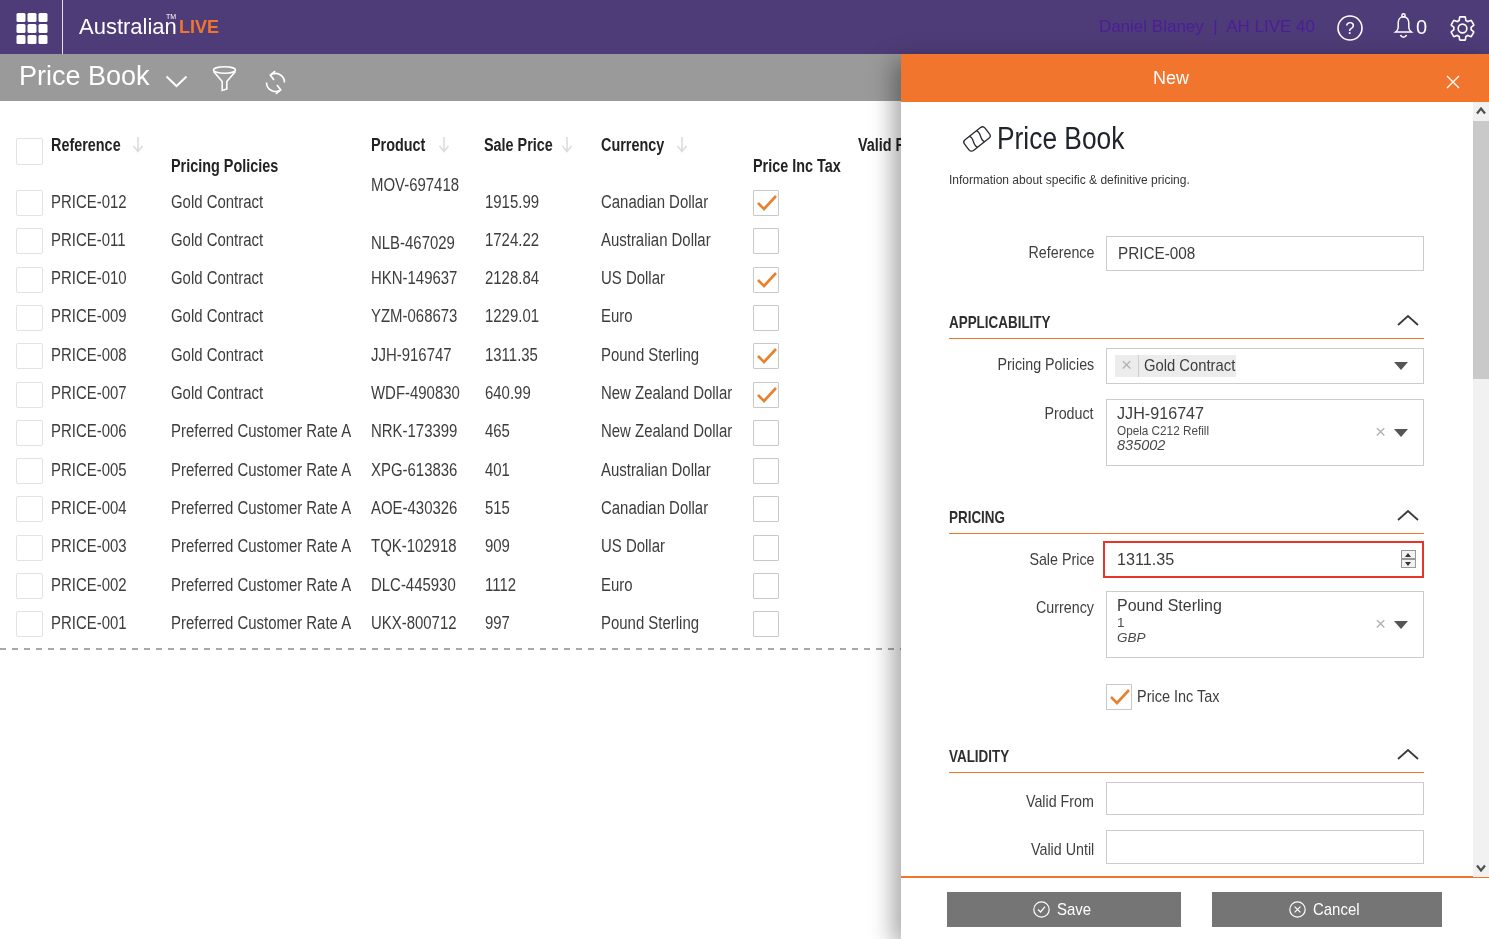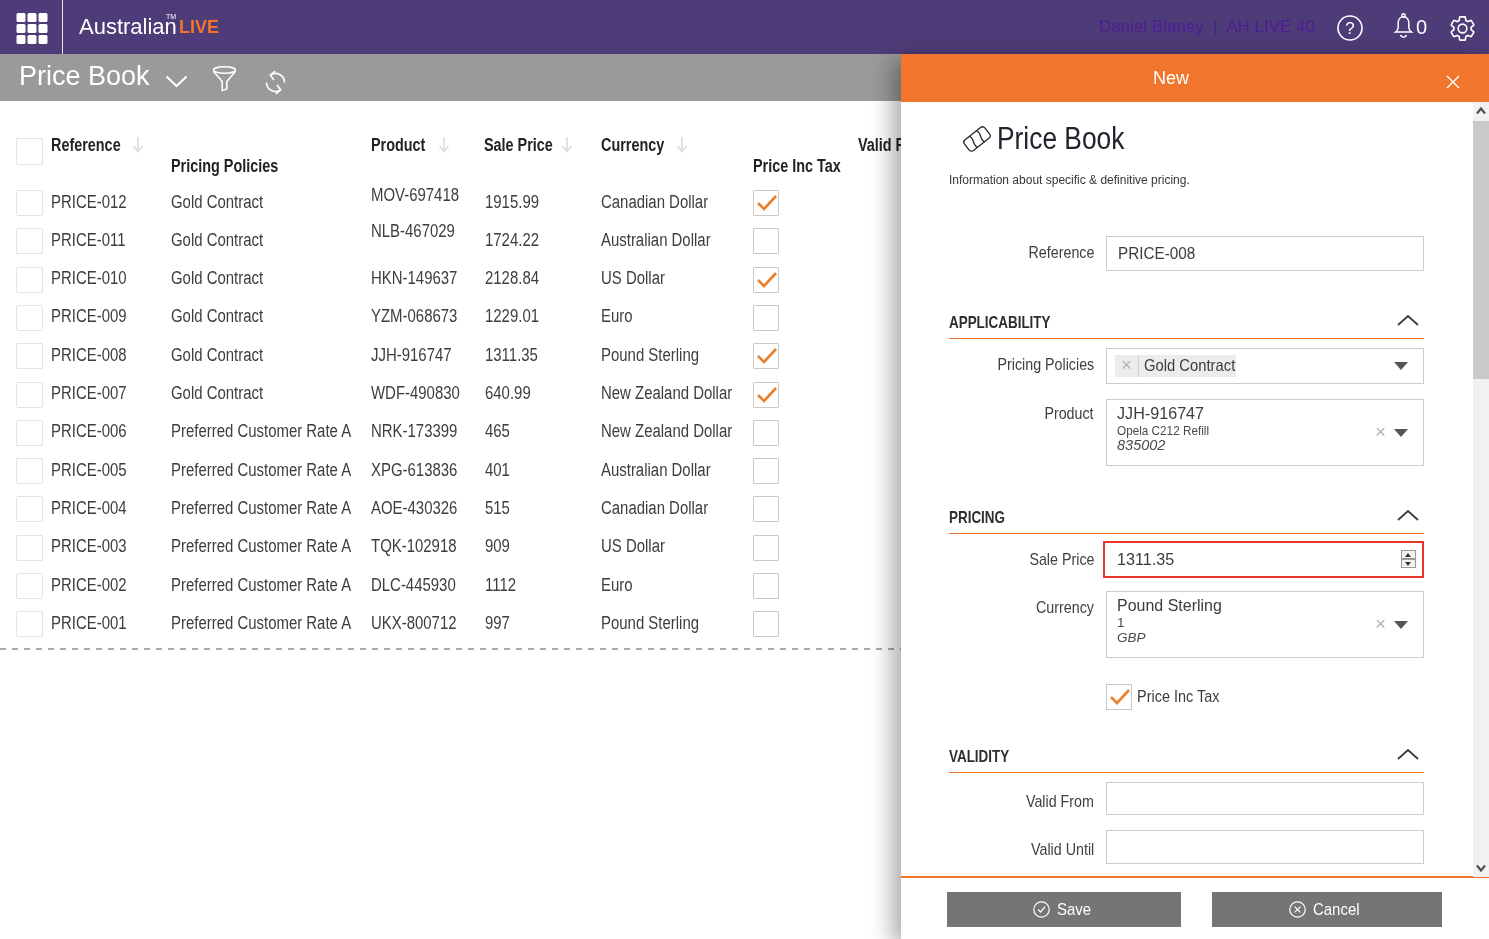--- a/index.html
+++ b/index.html
@@ -107,32 +107,32 @@
 <div class="abs" style="left:676px;top:136px"><svg width="12" height="18" viewBox="0 0 12 18">
       <path d="M6 1 V14 M1.5 10 L6 15.5 L10.5 10" fill="none" stroke="#dcdcdc" stroke-width="1.6"></path>
     </svg></div>
 <div class="hdr" style="left:858px;top:135px"><span class="c" style="transform:scaleX(0.8)">Valid From</span></div>
 <div class="hdr" style="left:171px;top:156px"><span class="c" style="transform:scaleX(0.8)">Pricing Policies</span></div>
 <div class="hdr" style="left:753px;top:156px"><span class="c" style="transform:scaleX(0.8)">Price Inc Tax</span></div>
 
 <div class="rcb" style="top:190.0px"></div>
 <div class="rt" style="left:51px;top:191.5px"><span class="c">PRICE-012</span></div>
 <div class="rt" style="left:171px;top:191.5px"><span class="c">Gold Contract</span></div>
-<div class="rt" style="left:371px;top:185px"><span class="c">MOV-697418</span></div>
+<div class="rt" style="left:371px;top:175px"><span class="c">MOV-697418</span></div>
 <div class="rt" style="left:485px;top:191.5px"><span class="c">1915.99</span></div>
 <div class="rt" style="left:601px;top:191.5px"><span class="c">Canadian Dollar</span></div>
 <div class="tcb" style="top:190.0px">
     <svg width="22" height="18" viewBox="0 0 22 18" style="position:absolute;left:2px;top:3px">
       <path d="M2 9 L8 15 L20 2" fill="none" stroke="#e8812f" stroke-width="2.6"></path>
     </svg>
   </div>
 <div class="rcb" style="top:228.3px"></div>
 <div class="rt" style="left:51px;top:229.8px"><span class="c">PRICE-011</span></div>
 <div class="rt" style="left:171px;top:229.8px"><span class="c">Gold Contract</span></div>
-<div class="rt" style="left:371px;top:221px"><span class="c">NLB-467029</span></div>
+<div class="rt" style="left:371px;top:233px"><span class="c">NLB-467029</span></div>
 <div class="rt" style="left:485px;top:229.8px"><span class="c">1724.22</span></div>
 <div class="rt" style="left:601px;top:229.8px"><span class="c">Australian Dollar</span></div>
 <div class="tcb" style="top:228.3px"></div>
 <div class="rcb" style="top:266.6px"></div>
 <div class="rt" style="left:51px;top:268.1px"><span class="c">PRICE-010</span></div>
 <div class="rt" style="left:171px;top:268.1px"><span class="c">Gold Contract</span></div>
 <div class="rt" style="left:371px;top:268.1px"><span class="c">HKN-149637</span></div>
 <div class="rt" style="left:485px;top:268.1px"><span class="c">2128.84</span></div>
 <div class="rt" style="left:601px;top:268.1px"><span class="c">US Dollar</span></div>
 <div class="tcb" style="top:266.6px">

